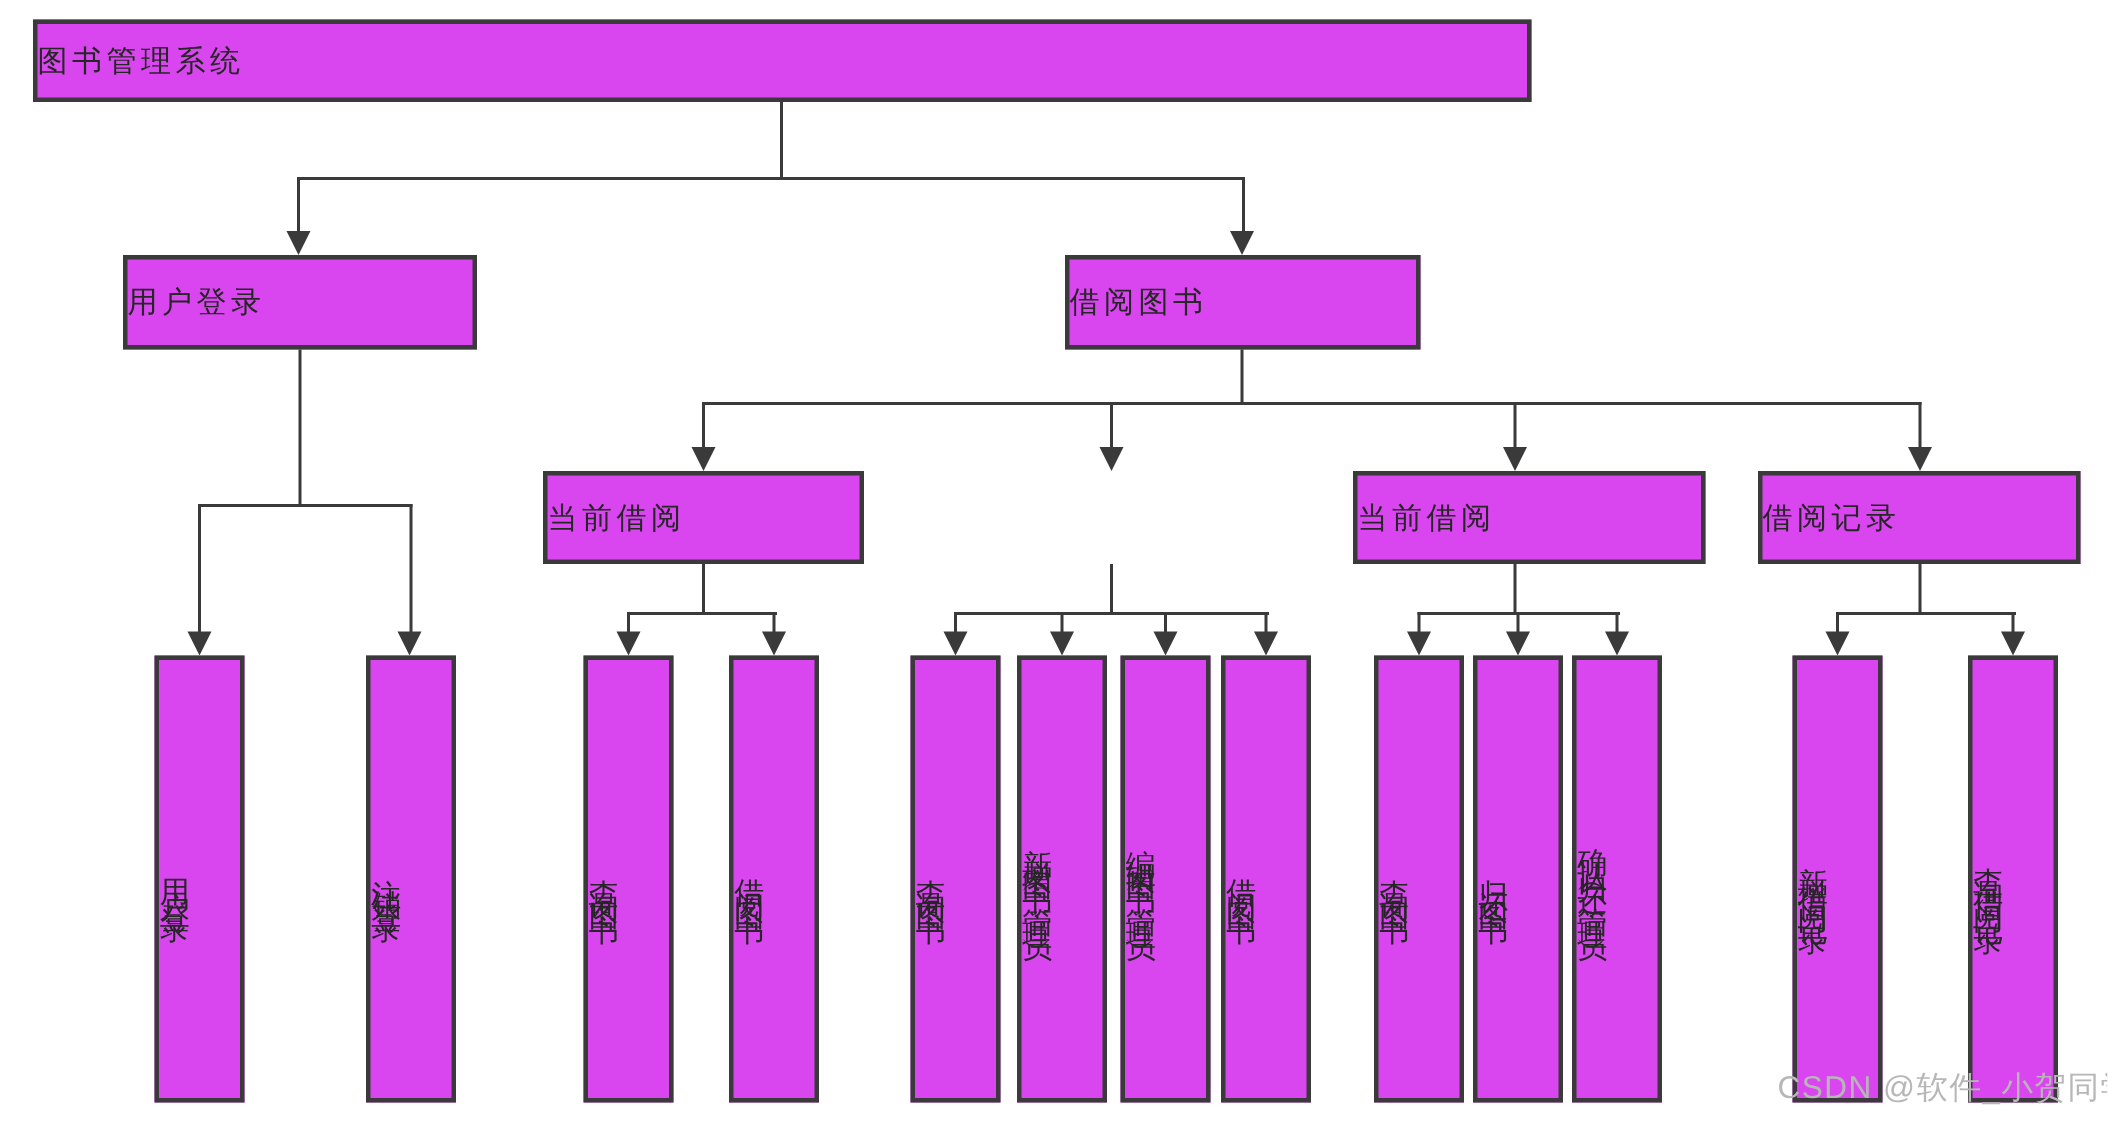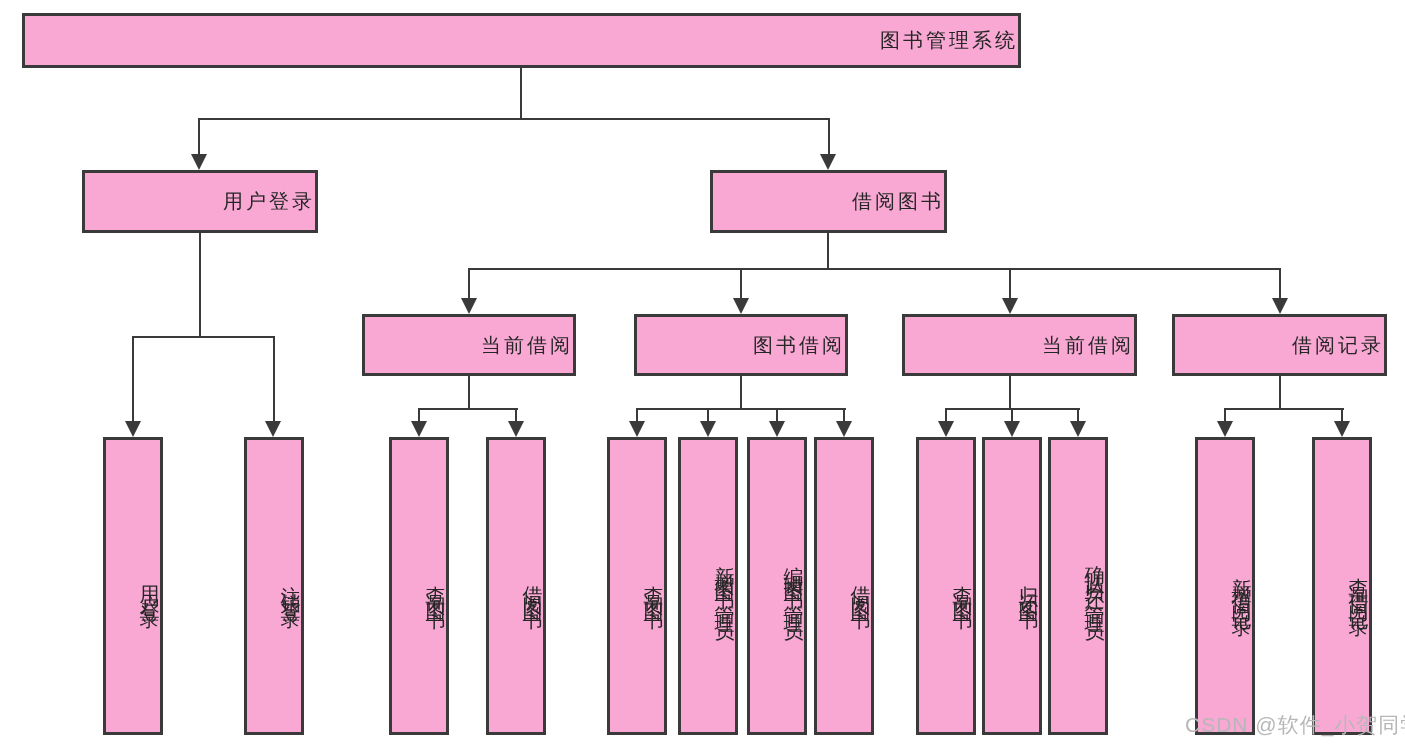--- a/index.html
+++ b/index.html
@@ -9,21 +9,21 @@
     --watermark:#b7b7b7;
   }
   html,body{margin:0;padding:0;background:var(--bg);}
   body{font-family:"Liberation Sans","DejaVu Sans",sans-serif;}
   .stage{
     position:relative;width:1405px;height:747px;background:var(--bg);
     overflow:hidden;
   }
   .bx{
     position:absolute;box-sizing:border-box;border:3px solid var(--line);
-    background:#f9a8d4;display:flex;align-items:center;justify-content:flex-end;
+    background:#d946ef;display:flex;align-items:center;justify-content:flex-start;
     color:var(--text);font-size:20px;letter-spacing:3px;white-space:nowrap;
   }
   .leaf{letter-spacing:0;}
   .vtxt{
     writing-mode:vertical-rl;text-orientation:mixed;
     font-size:20px;letter-spacing:8px;color:var(--text);line-height:1;
   }
   .ln{position:absolute;background:var(--line);}
   .ar{
     position:absolute;width:0;height:0;
@@ -71,23 +71,20 @@
   <div class="ar" style="left:461px;top:298px;"></div>
   <div class="ln" style="left:740px;top:268px;width:2px;height:32px;"></div>
   <div class="ar" style="left:733px;top:298px;"></div>
   <div class="ln" style="left:1009px;top:268px;width:2px;height:32px;"></div>
   <div class="ar" style="left:1002px;top:298px;"></div>
   <div class="ln" style="left:1279px;top:268px;width:2px;height:32px;"></div>
   <div class="ar" style="left:1272px;top:298px;"></div>
 
   <div class="bx" style="left:362px;top:314px;width:214px;height:62px;">
     <span>当前借阅</span>
-  </div>
-  <div class="bx" style="left:634px;top:314px;width:214px;height:62px;">
-    <span>图书借阅</span>
   </div>
   <div class="bx" style="left:902px;top:314px;width:235px;height:62px;">
     <span>当前借阅</span>
   </div>
   <div class="bx" style="left:1172px;top:314px;width:215px;height:62px;">
     <span>借阅记录</span>
   </div>
 
   <div class="ln" style="left:468px;top:376px;width:2px;height:34px;"></div>
   <div class="ln" style="left:418px;top:408px;width:100px;height:2px;"></div>

